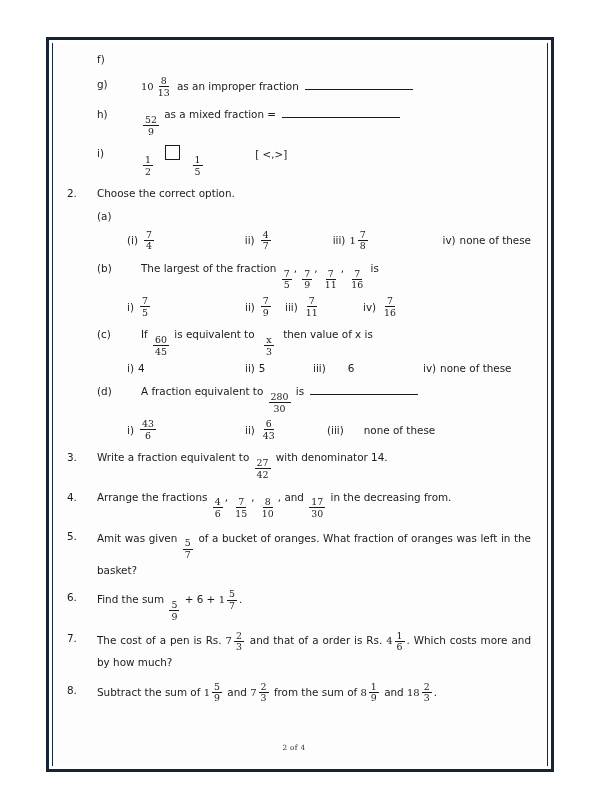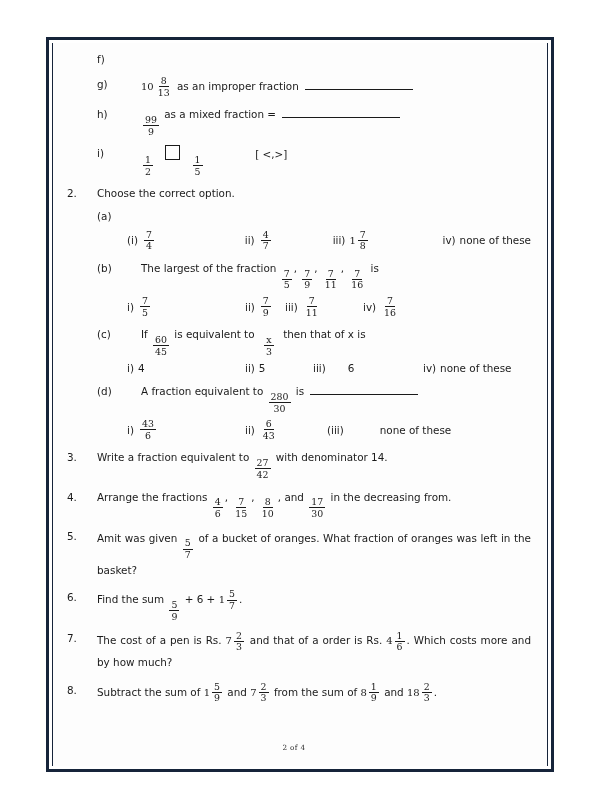--- a/index.html
+++ b/index.html
@@ -161,21 +161,21 @@
             </span>
           <span>as an improper fraction</span>
           <span class="blank blank-md"></span>
         </div>
       </div>
 
       <div class="qrow blk">
         <div class="marker m-let">h)</div>
         <div class="body">
           <span class="frac">
-              <span class="num">99</span>
+              <span class="num">52</span>
               <span class="den">9</span>
             </span>
           <span>as a mixed fraction =</span>
           <span class="blank blank-lg"></span>
         </div>
       </div>
 
       <div class="qrow blk">
         <div class="marker m-let">i)</div>
         <div class="body">
@@ -292,21 +292,21 @@
           <span>If</span>
           <span class="frac">
               <span class="num">60</span>
               <span class="den">45</span>
             </span>
           <span>is equivalent to</span>
           <span class="frac" style="margin:0 6px">
               <span class="num">x</span>
               <span class="den">3</span>
             </span>
-          <span>then that of x is</span>
+          <span>then value of x is</span>
         </div>
       </div>
       <div class="opts blk lvl3">
         <div class="opt" style="width:118px">
           <span class="lbl">i)</span>
           <span>4</span>
         </div>
         <div class="opt" style="width:68px">
           <span class="lbl">ii)</span>
           <span>5</span>
@@ -342,21 +342,21 @@
             </span>
         </div>
         <div class="opt" style="width:82px">
           <span class="lbl">ii)</span>
           <span class="frac">
               <span class="num">6</span>
               <span class="den">43</span>
             </span>
         </div>
         <div class="opt">
-          <span class="lbl" style="margin-right:36px">(iii)</span>
+          <span class="lbl" style="margin-right:20px">(iii)</span>
           <span>none of these</span>
         </div>
       </div>
 
       <div class="qrow blk">
         <div class="marker m-num">3.</div>
         <div class="body">
           <span>Write a fraction equivalent to</span>
           <span class="frac">
               <span class="num">27</span>

